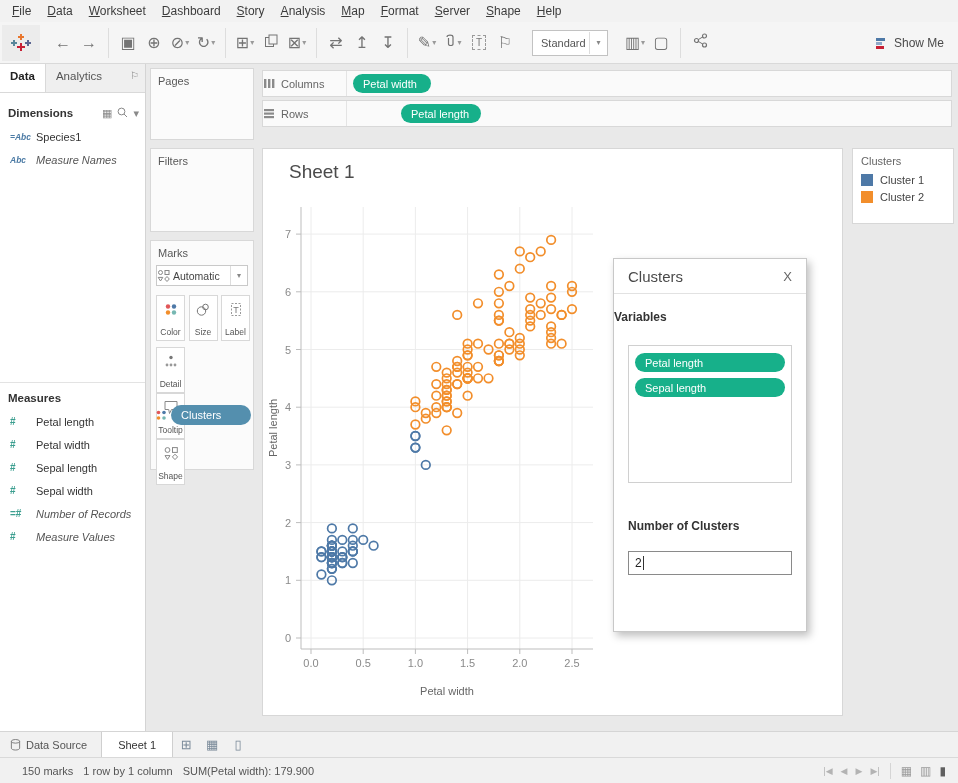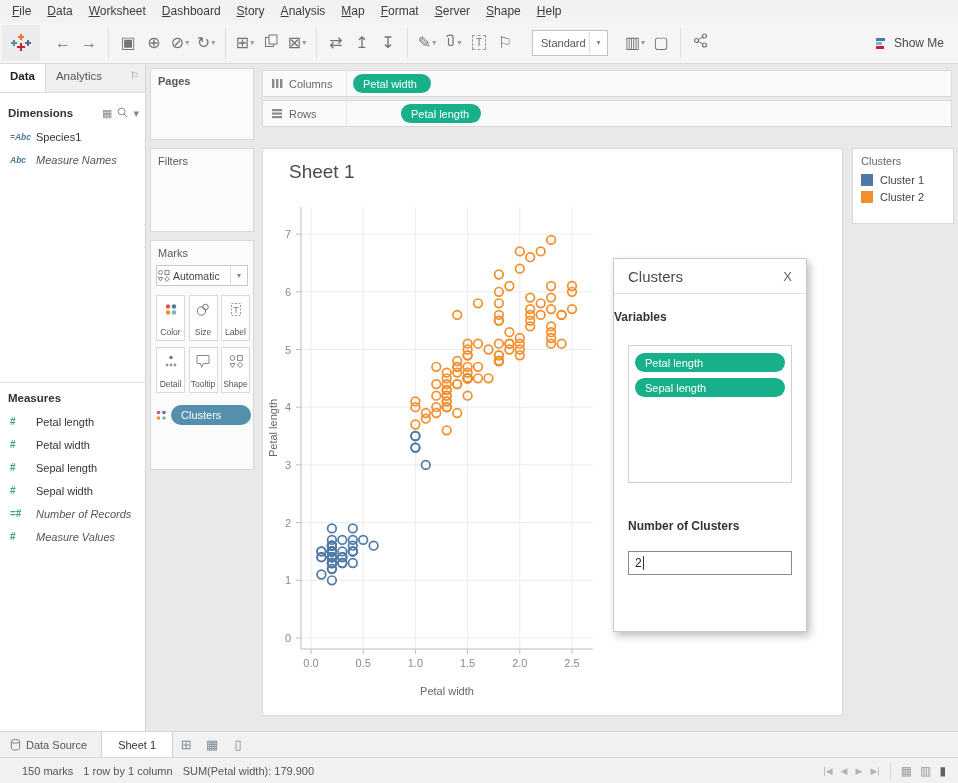--- a/index.html
+++ b/index.html
@@ -47,42 +47,42 @@
   .dp-item .f-ico{width:26px;font-size:8.5px;font-style:italic;font-weight:bold;flex:none;}
   .dp-item .f-ico.dim{color:#4c7ba5;}
   .dp-item .f-ico.mea{color:#3b9e8f;font-size:10px;font-style:normal;}
   .dp-item .f-label.it{font-style:italic;color:#555;}
   #dp-divider{position:absolute;left:0;top:318px;width:145px;height:1px;background:#e3e3e3;}
   #dp-measures{position:absolute;left:0;top:322px;width:145px;}
   
   #cards{position:absolute;left:146px;top:0;width:114px;height:667px;background:#e9e9e9;}
   .card{position:absolute;left:4px;width:104px;background:#fbfbfb;border:1px solid #d8d8d8;box-sizing:border-box;}
   .card .card-label{font-size:11px;color:#585858;padding:6px 0 0 7px;}
-  #card-pages{top:4px;height:72px;font-weight:bold;}
+  #card-pages{top:4px;height:72px;}
   #card-filters{top:84px;height:84px;}
   #card-marks{top:176px;height:230px;}
   #marks-dropdown{position:absolute;left:5px;top:24px;width:92px;height:21px;border:1px solid #c9c9c9;
       background:#fff;display:flex;align-items:center;box-sizing:border-box;}
   #marks-dropdown .md-label{font-size:10.5px;color:#444;flex:1;margin-left:3px;}
   #marks-dropdown .md-caret{width:16px;height:19px;border-left:1px solid #ddd;display:flex;
       align-items:center;justify-content:center;font-size:8px;color:#888;}
   .marks-grid{position:absolute;left:5px;width:94px;display:flex;justify-content:space-between;}
-  #mg1{top:54px;} #mg2{top:106px;}
+  #mg1{top:54px;} #mg2{top:106px;flex-direction:column;}
   .mark-btn{width:29px;height:46px;border:1px solid #d8d8d8;background:#fff;display:flex;
       flex-direction:column;align-items:center;justify-content:space-between;padding:6px 0 3px 0;box-sizing:border-box;}
   .mark-btn .mb-label{font-size:8.5px;color:#555;}
   #marks-pill-row{position:absolute;left:4px;top:164px;width:96px;display:flex;align-items:center;}
   #marks-pill{margin-left:3px;height:20px;border-radius:10px;background:#548fae;color:#fff;
       font-size:11px;display:flex;align-items:center;padding:0 10px;flex:1;}
   
   #rightzone{position:absolute;left:260px;top:0;width:698px;height:667px;background:#e9e9e9;}
   .shelf-row{position:absolute;left:2px;width:690px;height:27px;background:#fafafa;
       border:1px solid #d8d8d8;display:flex;align-items:center;box-sizing:border-box;}
   #shelf-columns{top:6px;} #shelf-rows{top:36px;gap:48px;}
-  .shelf-label{width:84px;display:flex;align-items:center;padding-left:8px;color:#666;font-size:11px;
+  .shelf-label{width:84px;display:flex;align-items:center;color:#666;font-size:11px;
       border-right:1px solid #e4e4e4;height:100%;box-sizing:border-box;}
   .shelf-label svg{margin-right:6px;}
   .shelf-pills{display:flex;align-items:center;padding-left:6px;}
   .pill{height:19px;border-radius:10px;background:#17b08a;color:#fff;font-size:11px;
       display:flex;align-items:center;padding:0 12px 0 10px;margin-right:4px;min-width:78px;box-sizing:border-box;}
   
   #sheetcard{position:absolute;left:2px;top:84px;width:581px;height:568px;background:#fff;
       border:1px solid #d7d7d7;box-sizing:border-box;}
   #sheet-title{position:absolute;left:26px;top:12px;font-size:19px;color:#4b4b4b;}
   #scatter-svg{position:absolute;left:0;top:44px;}

